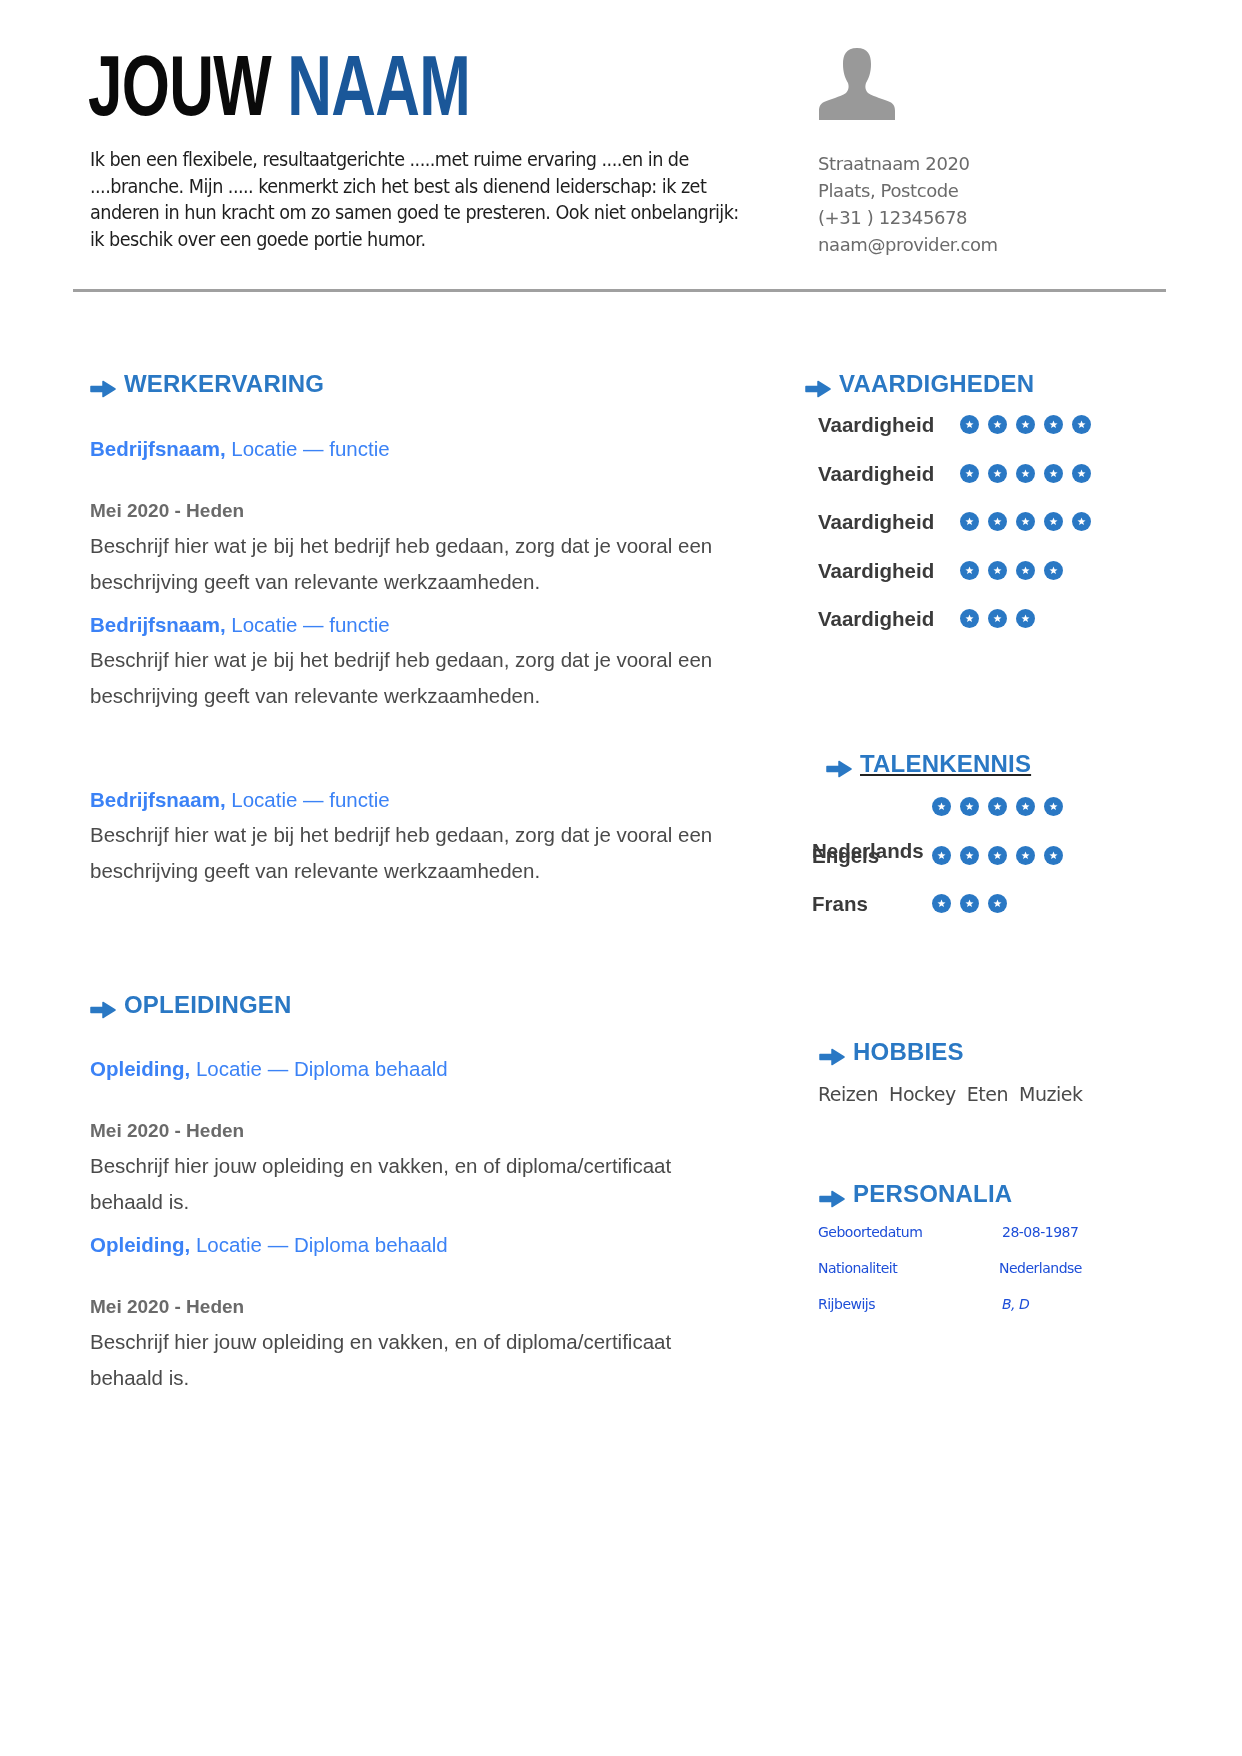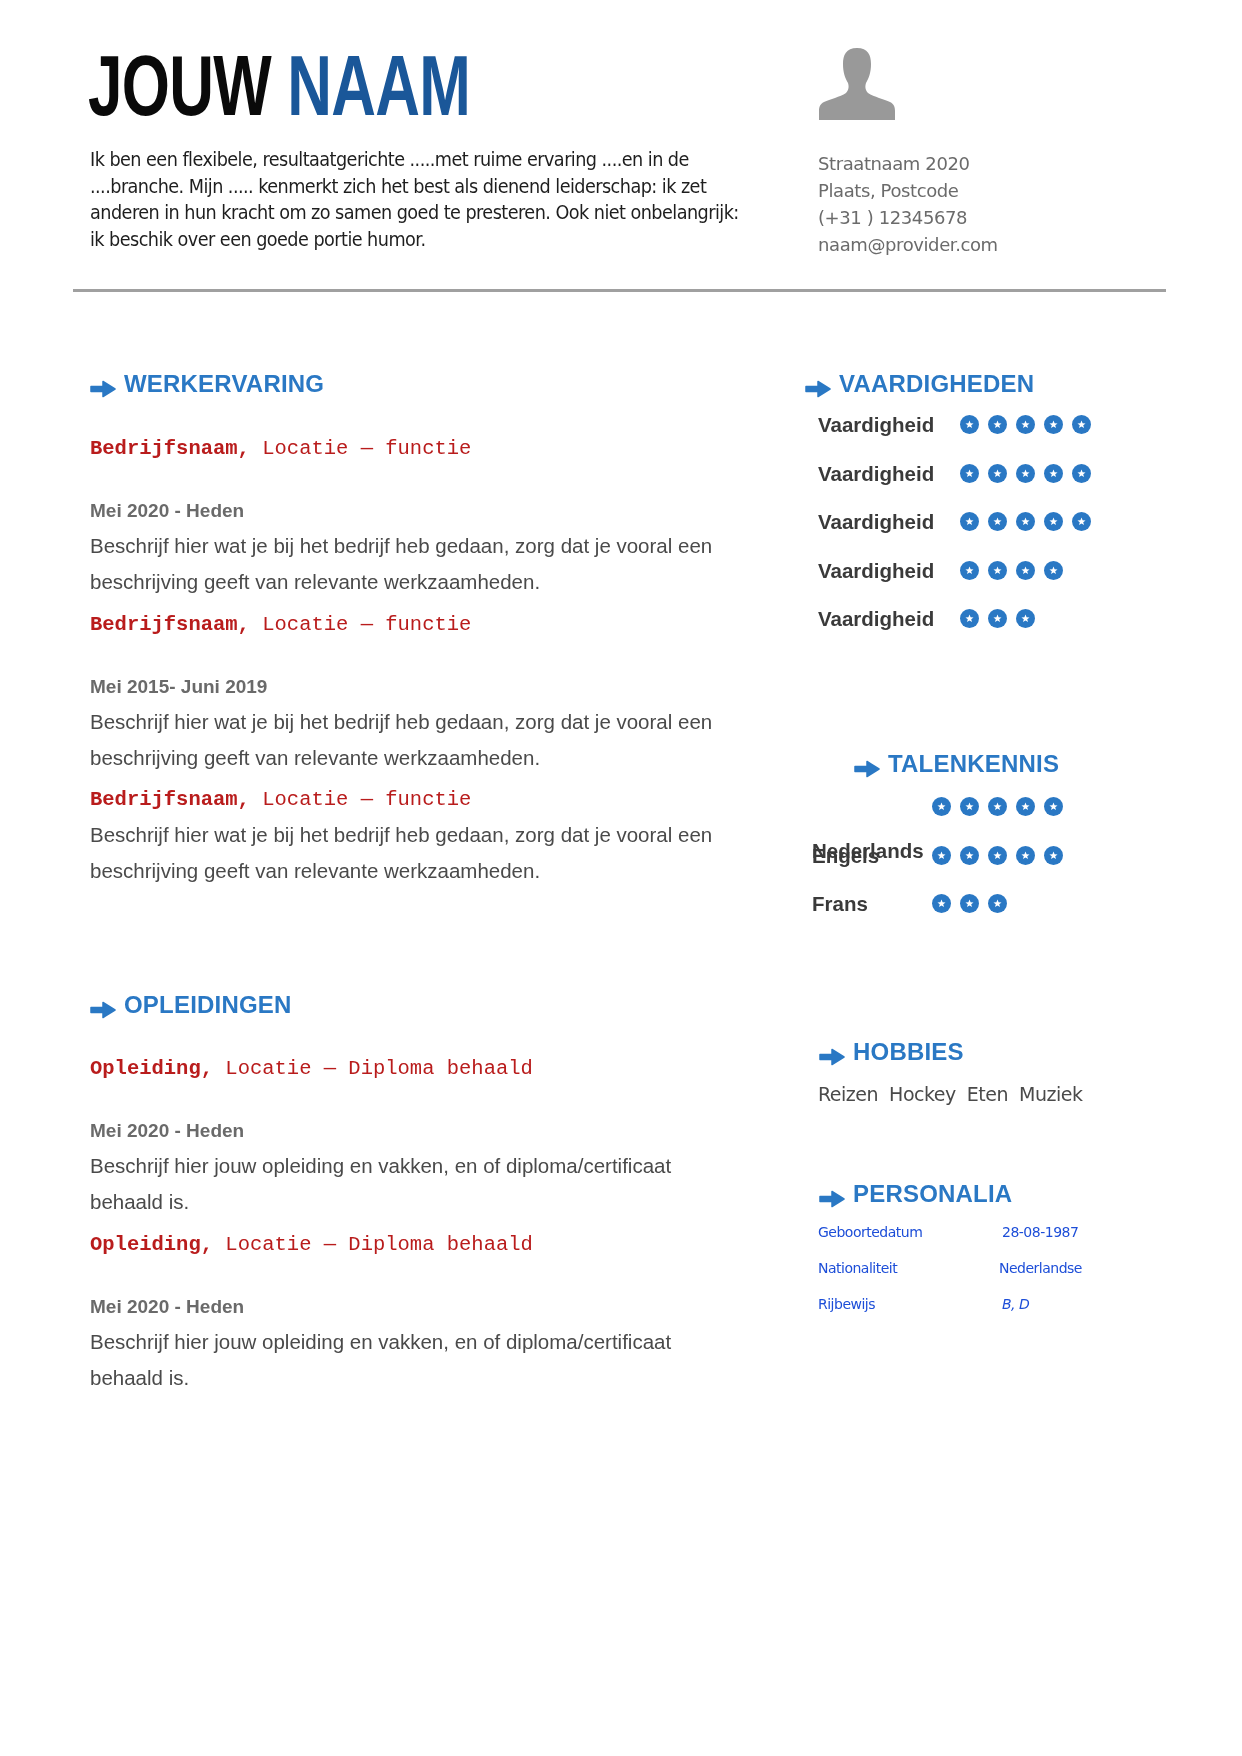--- a/index.html
+++ b/index.html
@@ -23,21 +23,21 @@
   .divider { left:73px; top:289px; width:1093px; height:3px; background:#a0a0a0; }
 
   
   .sec-head { display:flex; align-items:flex-end; white-space:nowrap; }
   .sec-head .arrow { width:26px; height:18px; margin-right:8px; }
   .sec-head .label { color:#2a78c4; font-weight:bold; font-size:24px; letter-spacing:0.2px;
                      font-family:"Liberation Sans", sans-serif; }
 
   
   .entry { left:90px; width:680px; font-family:"Liberation Sans", sans-serif; }
-  .entry .title { font-size:20.5px; color:#b91c1c; white-space:nowrap; height:34px; line-height:34px;font-family:Liberation Mono, monospace; }
+  .entry .title { font-size:20.5px; color:#3b82f6; white-space:nowrap; height:34px; line-height:34px; }
   .entry .title b { font-weight:bold; }
   .entry .date { font-size:19px; color:#6a6a6a; font-weight:bold; height:34px; line-height:34px;margin-top:28px; }
   .entry .desc { font-size:20.5px; color:#4a4a4a; line-height:36px; }
 
   
   .rate-row { display:flex; align-items:center; height:24px; white-space:nowrap; }
   .rate-row .rlabel { font-weight:bold; font-size:20.5px; color:#3a3a3a;
                       font-family:"Liberation Sans", sans-serif; }
   .dots { position:absolute; display:flex; }
   .dot { width:19px; height:19px; border-radius:50%; background:#2a78c4; margin-right:9px;
@@ -94,21 +94,20 @@
 </div>
 
 <div class="abs entry" style="top:432px;">
   <div class="title"><b>Bedrijfsnaam,</b><span> Locatie — functie</span></div>
   <div class="date">Mei 2020 - Heden</div>
   <div class="desc">Beschrijf hier wat je bij het bedrijf heb gedaan, zorg dat je vooral  een beschrijving geeft van relevante werkzaamheden.</div>
 </div>
 
 <div class="abs entry" style="top:608px;">
   <div class="title"><b>Bedrijfsnaam,</b><span> Locatie — functie</span></div>
-  <div class="date">Mei 2015- Juni 2019</div>
   <div class="desc">Beschrijf hier wat je bij het bedrijf heb gedaan, zorg dat je vooral  een beschrijving geeft van relevante werkzaamheden.</div>
 </div>
 
 <div class="abs entry" style="top:783px;">
   <div class="title"><b>Bedrijfsnaam,</b><span> Locatie — functie</span></div>
   <div class="desc">Beschrijf hier wat je bij het bedrijf heb gedaan, zorg dat je vooral  een beschrijving geeft van relevante werkzaamheden.</div>
 </div>
 
 <div class="abs sec-head" style="left:90px; top:991px;">
   <svg class="arrow">
@@ -266,21 +265,21 @@
         </svg>
       </span>
       <span class="dot">
         <svg viewBox="0 0 10 10">
           <use href="#star"></use>
         </svg>
       </span>
     </div>
   </div>
 
-<div class="abs sec-head" style="left:854px; top:750px;">
+<div class="abs sec-head" style="left:826px; top:750px;text-decoration:underline;">
   <svg class="arrow">
       <use href="#arrow"></use>
     </svg>
   <span class="label">TALENKENNIS</span>
 </div>
 <div id="lang-list">
     <div class="abs rate-row" style="left: 812px; top: 839px;">
       <span class="rlabel">Nederlands</span>
     </div>
     <div class="dots" style="left: 932px; top: 797px;">

